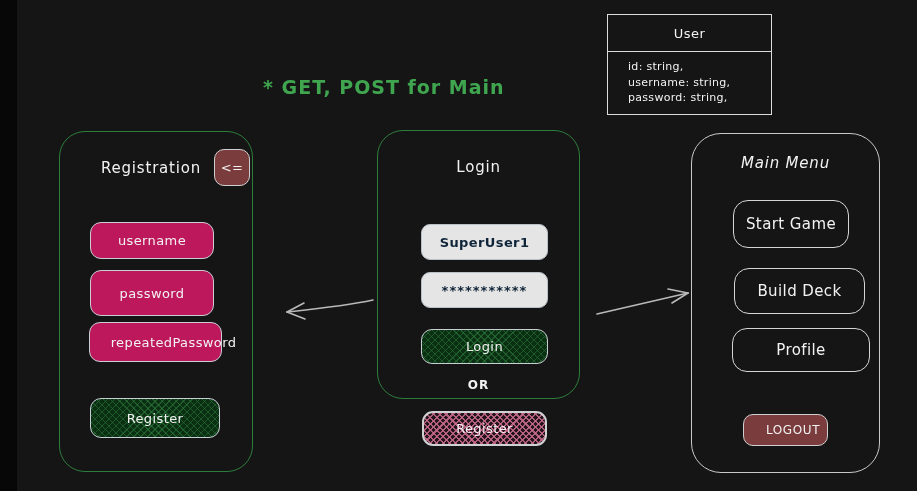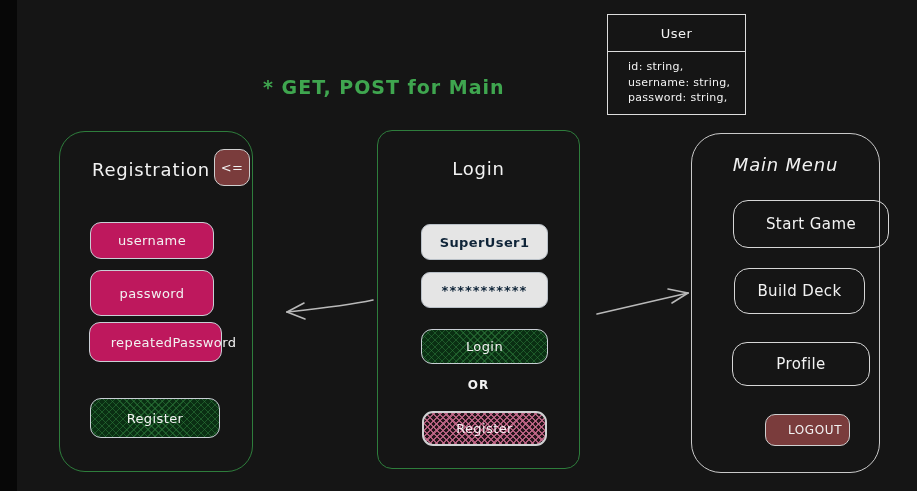--- a/index.html
+++ b/index.html
@@ -11,36 +11,36 @@
   }
   .edge-band{position:absolute;left:0;top:0;width:17px;height:491px;background:#070707;}
   
   .annotation{
     position:absolute;left:263px;top:76px;width:240px;
     color:#3fa64f;font-size:19px;letter-spacing:1px;font-weight:600;
     white-space:nowrap;
   }
   
   .entity{
-    position:absolute;left:607px;top:14px;width:139px;height:101px;
+    position:absolute;left:607px;top:14px;width:165px;height:101px;
     border:1.4px solid #dcdcdc;background:transparent;box-sizing:border-box;
   }
   .entity-title{
     height:37px;border-bottom:1.4px solid #dcdcdc;box-sizing:border-box;
     display:flex;align-items:center;justify-content:center;
     font-size:13px;letter-spacing:.5px;
   }
   .entity-fields{padding:7px 8px 0 20px;font-size:11px;line-height:15.5px;letter-spacing:.3px;}
   
   .panel{position:absolute;box-sizing:border-box;border-radius:26px;background:transparent;}
   .panel.green{border:1.6px solid #2e7d3c;}
   .panel.gray{border:1.6px solid #c9c9c9;border-radius:30px;}
   .panel-title{
     position:absolute;left:0;right:0;text-align:center;
-    font-size:18px;letter-spacing:.8px;
+    font-size:15px;letter-spacing:.8px;
   }
   
   .box{
     position:absolute;box-sizing:border-box;
     display:flex;align-items:center;justify-content:center;
     font-size:13px;letter-spacing:.4px;cursor:pointer;
   }
   .input-green{
     background:#be185d;border:1.6px solid #c9ced4;border-radius:11px;color:#f2f2f2;
   }
@@ -115,45 +115,45 @@
       <span>password</span>
     </div>
     <div class="box input-green" style="left:29px;top:190px;width:133px;height:40px;padding-left:36px;">
       <span>repeatedPassword</span>
     </div>
     <div class="box hatch-green" style="left:30px;top:266px;width:130px;height:40px;">
       <span>Register</span>
     </div>
   </div>
 
-  <div class="panel green" style="left:377px;top:130px;width:203px;height:339px;border-radius:15px;">
+  <div class="panel green" style="left:377px;top:130px;width:203px;height:269px;">
     <div class="panel-title" style="top:27px;">Login</div>
     <div class="box input-blue" style="left:43px;top:93px;width:127px;height:36px;">
       <span>SuperUser1</span>
     </div>
     <div class="box input-blue" style="left:43px;top:141px;width:127px;height:36px;letter-spacing:1px;">
       <span>***********</span>
     </div>
     <div class="box hatch-green" style="left:43px;top:198px;width:127px;height:35px;">
       <span>Login</span>
     </div>
     <div class="or-label" style="top:247px;">OR</div>
     <div class="box hatch-pink" style="left:44px;top:280px;width:125px;height:35px;">
       <span>Register</span>
     </div>
   </div>
 
   <div class="panel gray" style="left:691px;top:133px;width:189px;height:340px;">
     <div class="panel-title" style="top:20px;font-style:italic;">Main Menu</div>
-    <div class="box outline-btn" style="left:41px;top:66px;width:156px;height:48px;">
+    <div class="box outline-btn" style="left:41px;top:66px;width:116px;height:48px;">
       <span>Start Game</span>
     </div>
     <div class="box outline-btn" style="left:42px;top:134px;width:131px;height:46px;">
       <span>Build Deck</span>
     </div>
-    <div class="box outline-btn" style="left:40px;top:208px;width:138px;height:44px;">
+    <div class="box outline-btn" style="left:40px;top:194px;width:138px;height:44px;">
       <span>Profile</span>
     </div>
-    <div class="box maroon" style="left:73px;top:280px;width:85px;height:32px;font-size:12px;letter-spacing:.6px;padding-left:15px;">
+    <div class="box maroon" style="left:51px;top:280px;width:85px;height:32px;font-size:12px;letter-spacing:.6px;padding-left:15px;">
       <span>LOGOUT</span>
     </div>
   </div>
 </div>
 
 </body></html>

